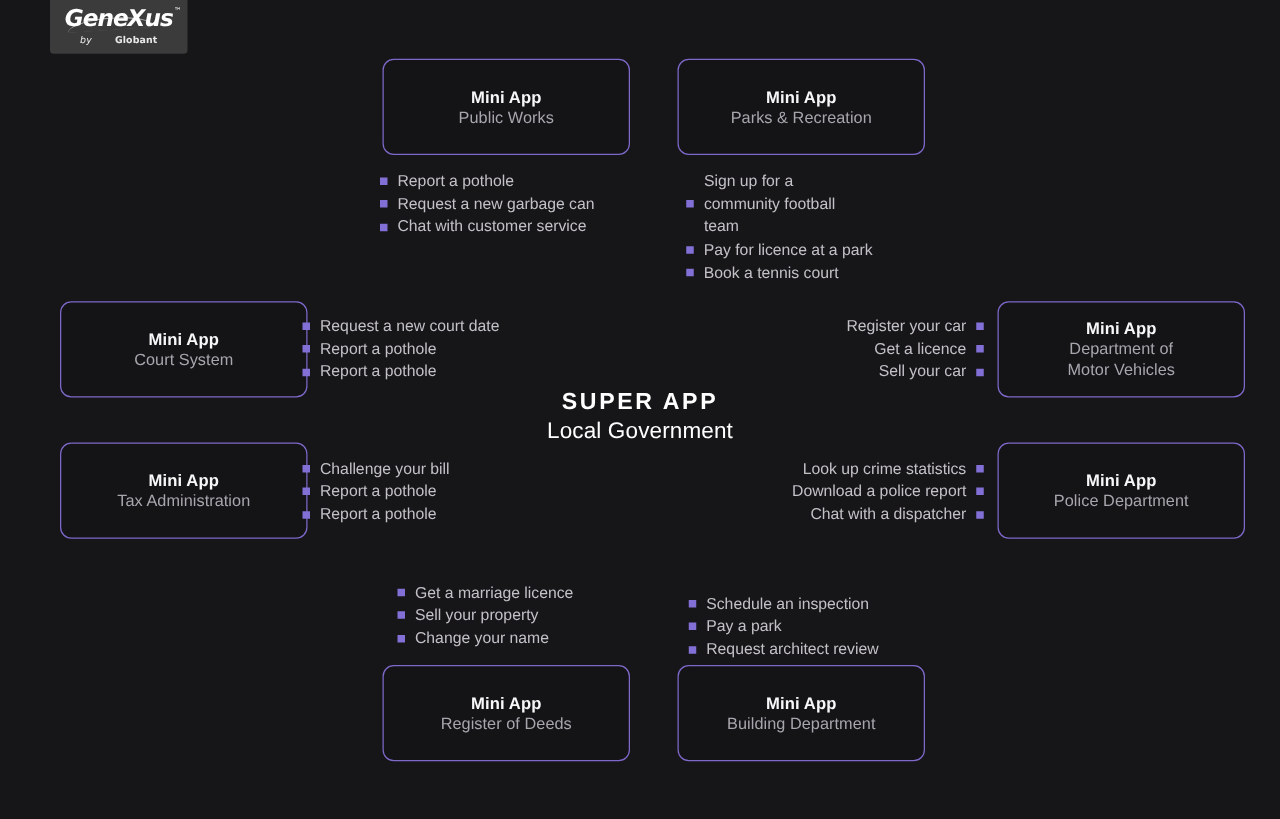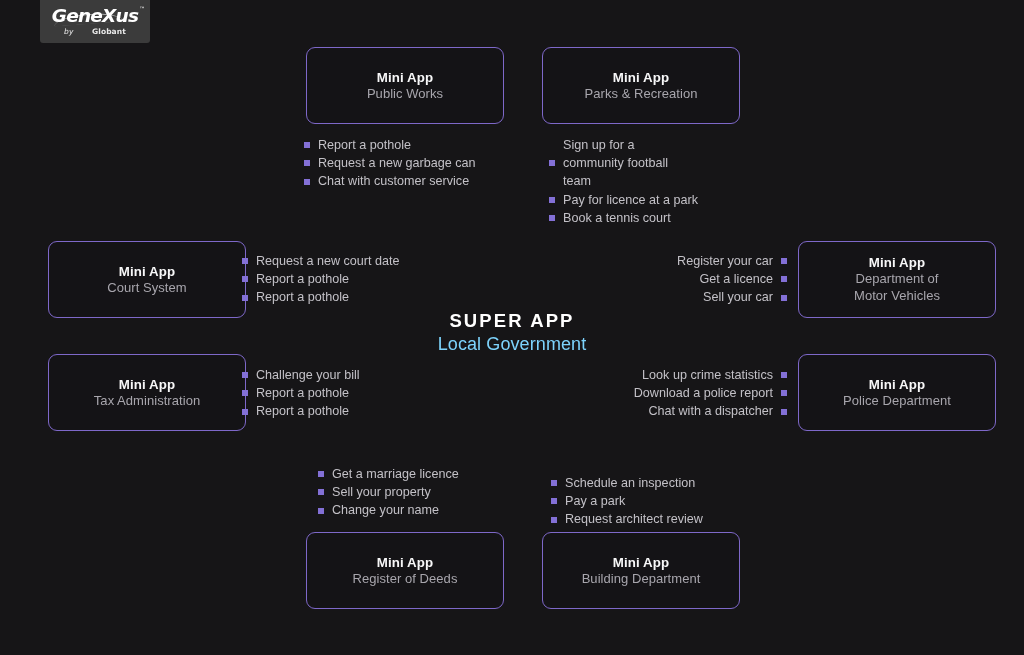--- a/index.html
+++ b/index.html
@@ -126,40 +126,40 @@
     background: #8370d6;
     flex: 0 0 auto;
   }
   
   .flist.left li .bullet { margin-right: 8px; }
   
   .flist.right { text-align: right; }
   .flist.right li { justify-content: flex-end; }
   .flist.right li .bullet { margin-left: 8px; order: 2; }
   .flist li .txt { display: block; }
-  .flist li.wrap { white-space: normal; }
+  .flist li.wrap { white-space: normal; justify-content: flex-end; }
   .flist li.wrap .txt { max-width: 135px; }
 
   
   .super-app {
     position: absolute;
     text-align: center;
     width: 300px;
   }
   .super-app .title {
     font-size: 18.5px;
     font-weight: 700;
     color: #ffffff;
     letter-spacing: 2.1px;
     line-height: 1.25;
   }
   .super-app .subtitle {
     font-size: 18px;
     font-weight: 400;
-    color: #7dd3fc;
+    color: #ffffff;
     letter-spacing: 0.1px;
     line-height: 1.3;
     margin-top: 1px;
   }
 </style>
 </head>
 <body>
 
 <div class="canvas">
 

